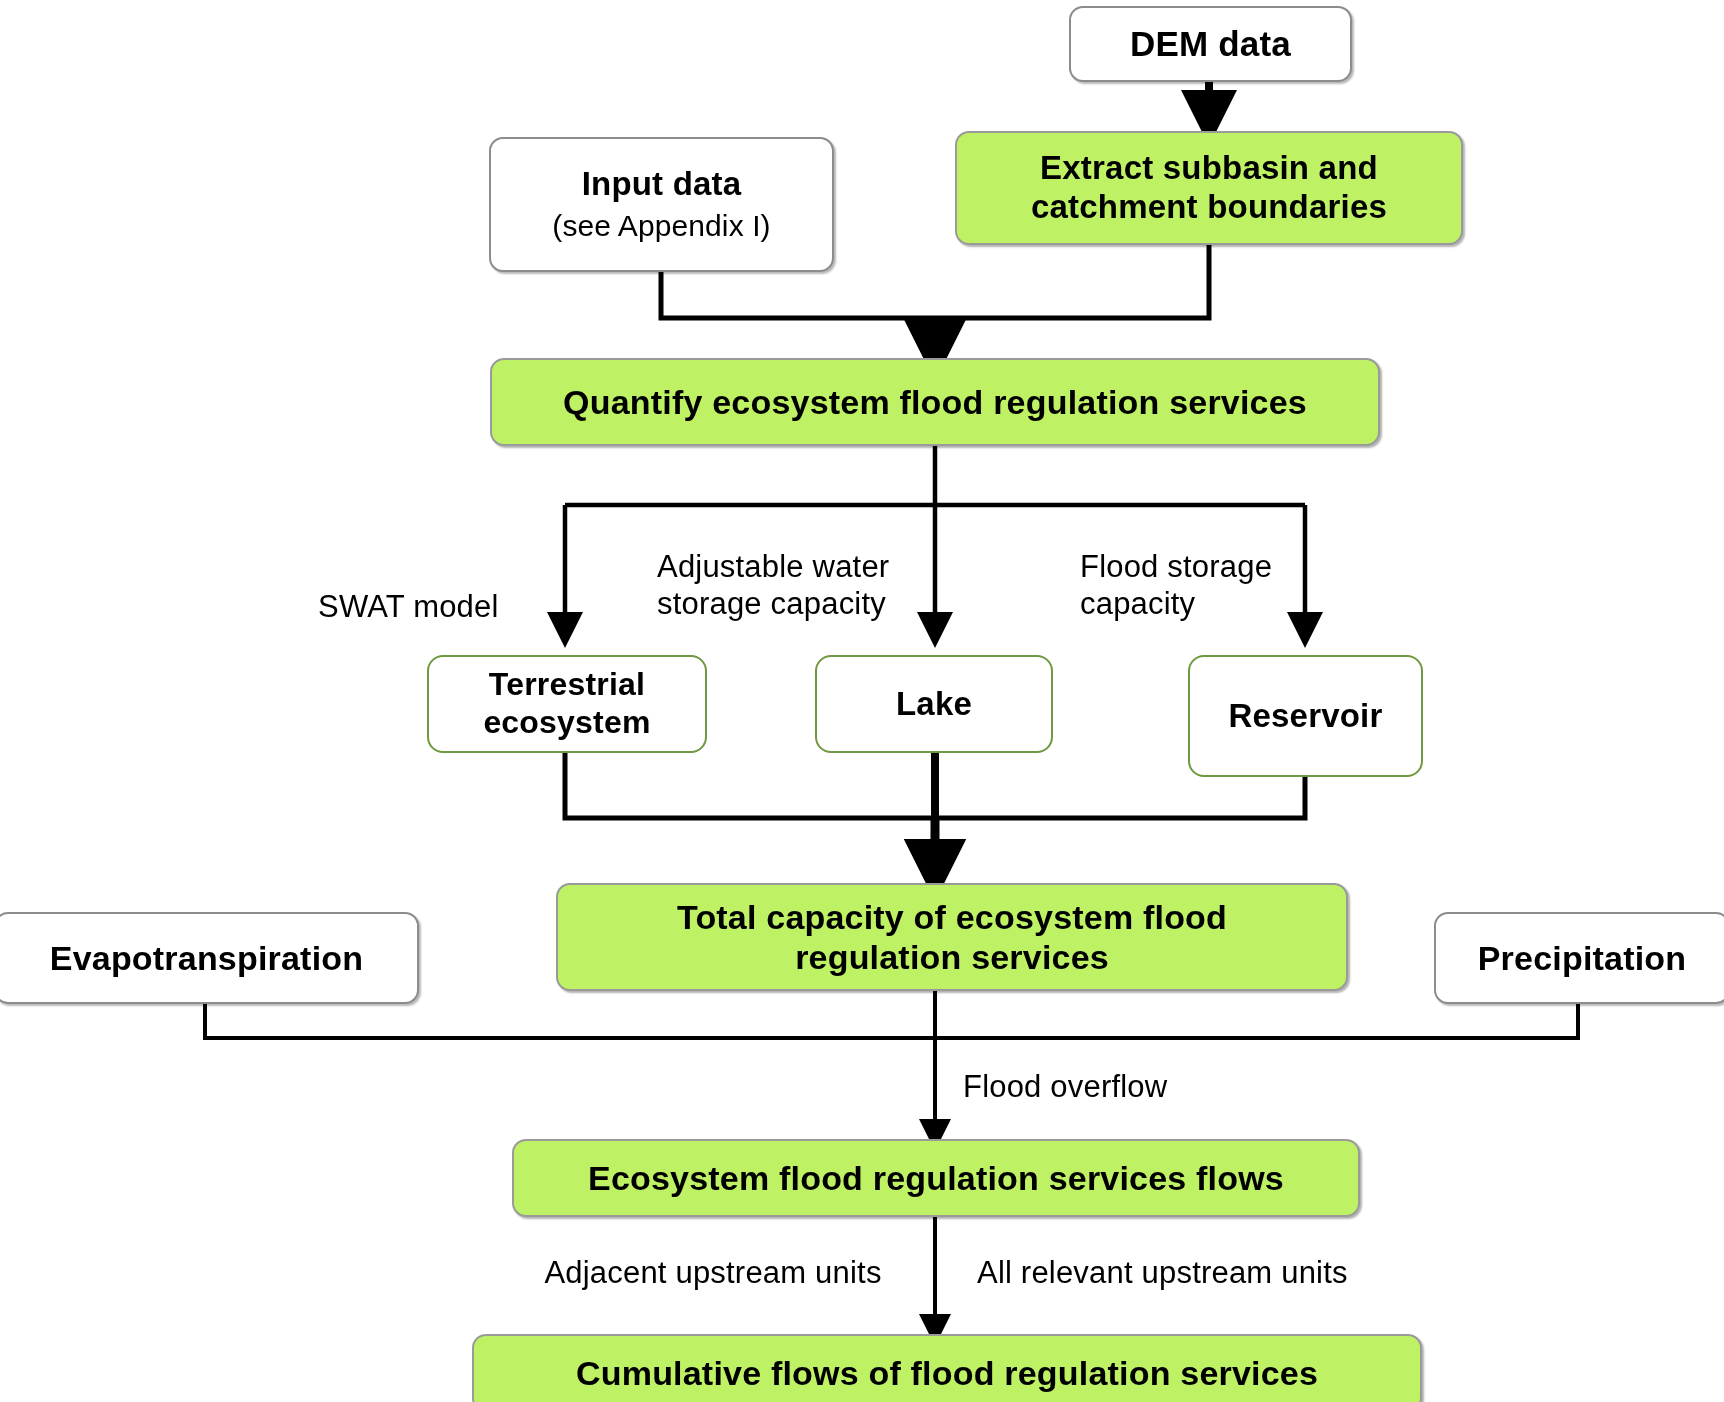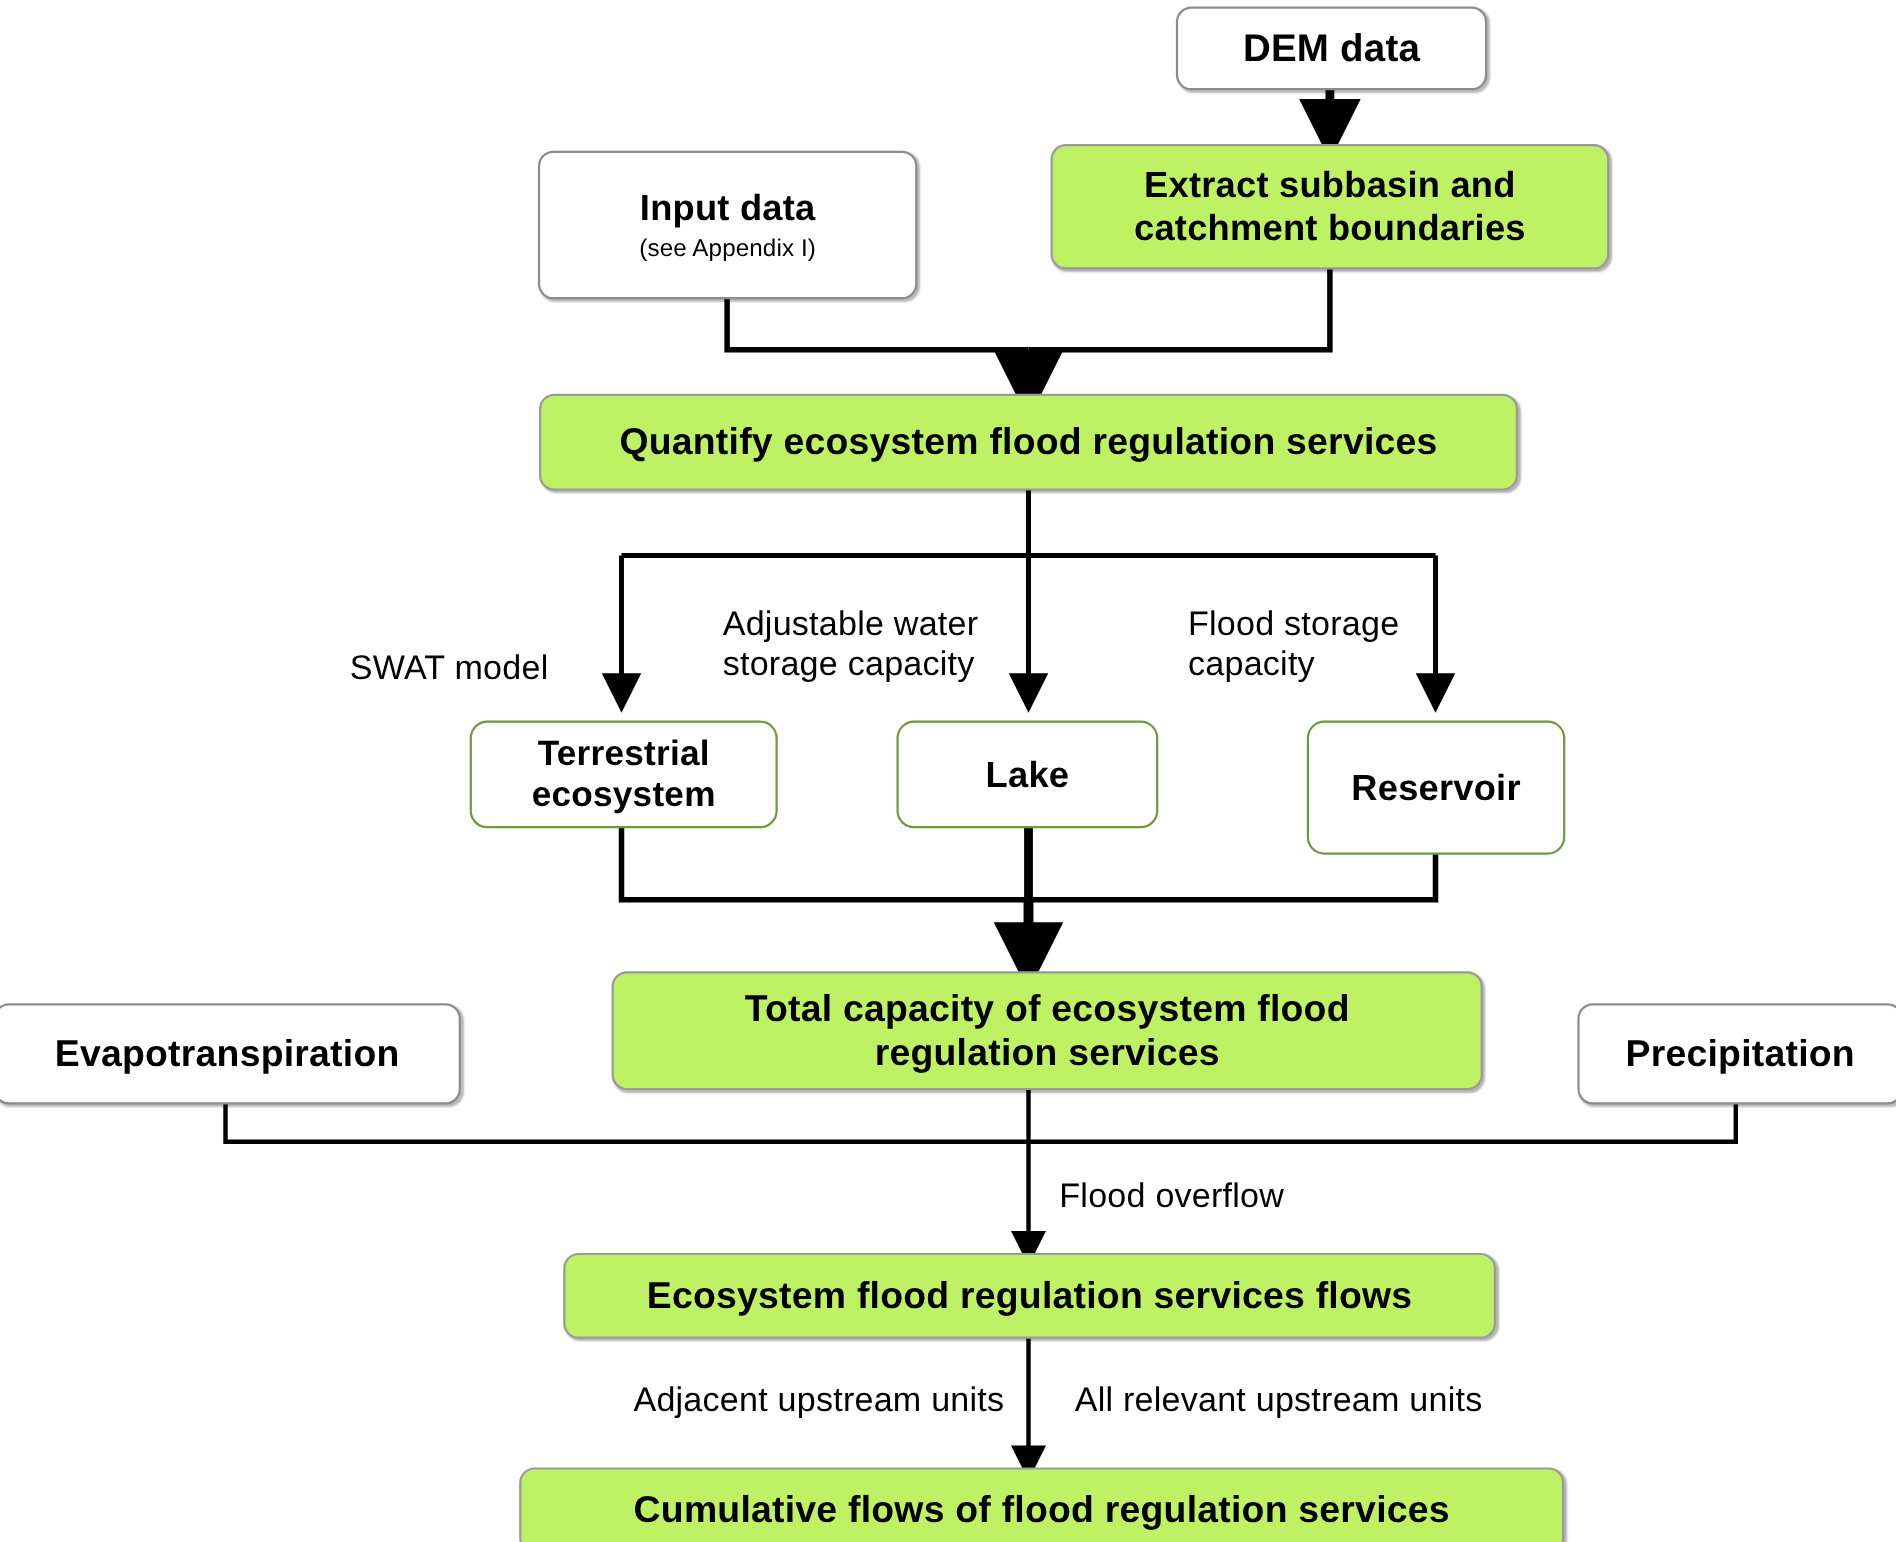--- a/index.html
+++ b/index.html
@@ -117,21 +117,21 @@
 
     <path d="M 935 1213 L 935 1330" stroke="#000000" stroke-width="4" fill="none" marker-end="url(#arrowThin)"></path>
   </svg>
 
   <div class="node node-white" style="left:1069px; top:6px; width:283px; height:76px; font-size:35px;">
     <span class="node-title">DEM data</span>
   </div>
 
   <div class="node node-white stack" style="left:489px; top:137px; width:345px; height:135px; font-size:33px;">
     <span class="node-title">Input data</span>
-    <span class="node-sub" style="font-size:22px; margin-top:4px;">(see Appendix I)</span>
+    <span class="node-sub" style="font-size:30px; margin-top:4px;">(see Appendix I)</span>
   </div>
 
   <div class="node node-gray" style="left:955px; top:131px; width:508px; height:114px; font-size:33px;">
     <span class="node-title">Extract subbasin and catchment boundaries</span>
   </div>
 
   <div class="node node-gray" style="left:490px; top:358px; width:890px; height:88px; font-size:34px;">
     <span class="node-title">Quantify ecosystem flood regulation services</span>
   </div>
 
@@ -170,17 +170,17 @@
   <div class="edge-label" style="left:318px; top:588px; width:250px; font-size:31px; text-align:left;">SWAT model</div>
 
   <div class="edge-label" style="left:657px; top:548px; width:290px; font-size:31px; text-align:left;">Adjustable water
 storage capacity</div>
 
   <div class="edge-label" style="left:1080px; top:548px; width:250px; font-size:31px; text-align:left;">Flood storage
 capacity</div>
 
   <div class="edge-label" style="left:963px; top:1068px; width:300px; font-size:31px; text-align:left;">Flood overflow</div>
 
-  <div class="edge-label" style="left:513px; top:1254px; width:400px; font-size:31px; text-align:right;">Adjacent upstream units</div>
+  <div class="edge-label" style="left:513px; top:1254px; width:400px; font-size:31px; text-align:center;">Adjacent upstream units</div>
 
   <div class="edge-label" style="left:977px; top:1254px; width:430px; font-size:31px; text-align:left;">All relevant upstream units</div>
 
 </div>
 
 </body></html>

